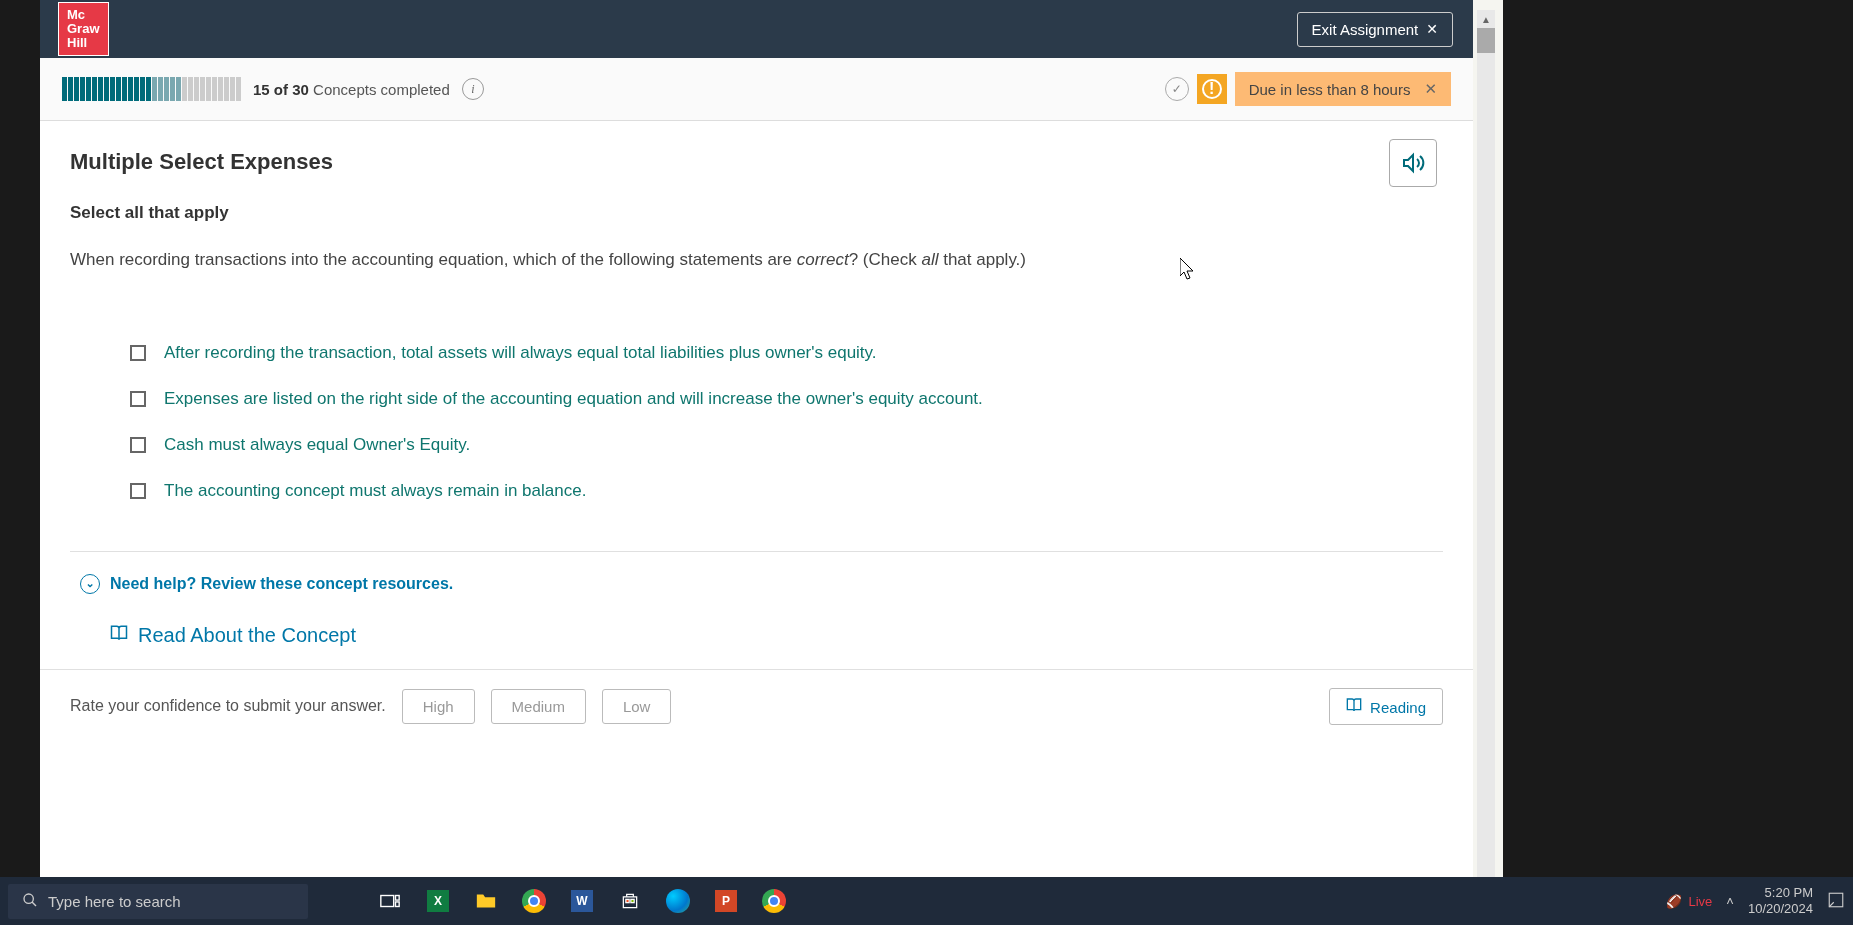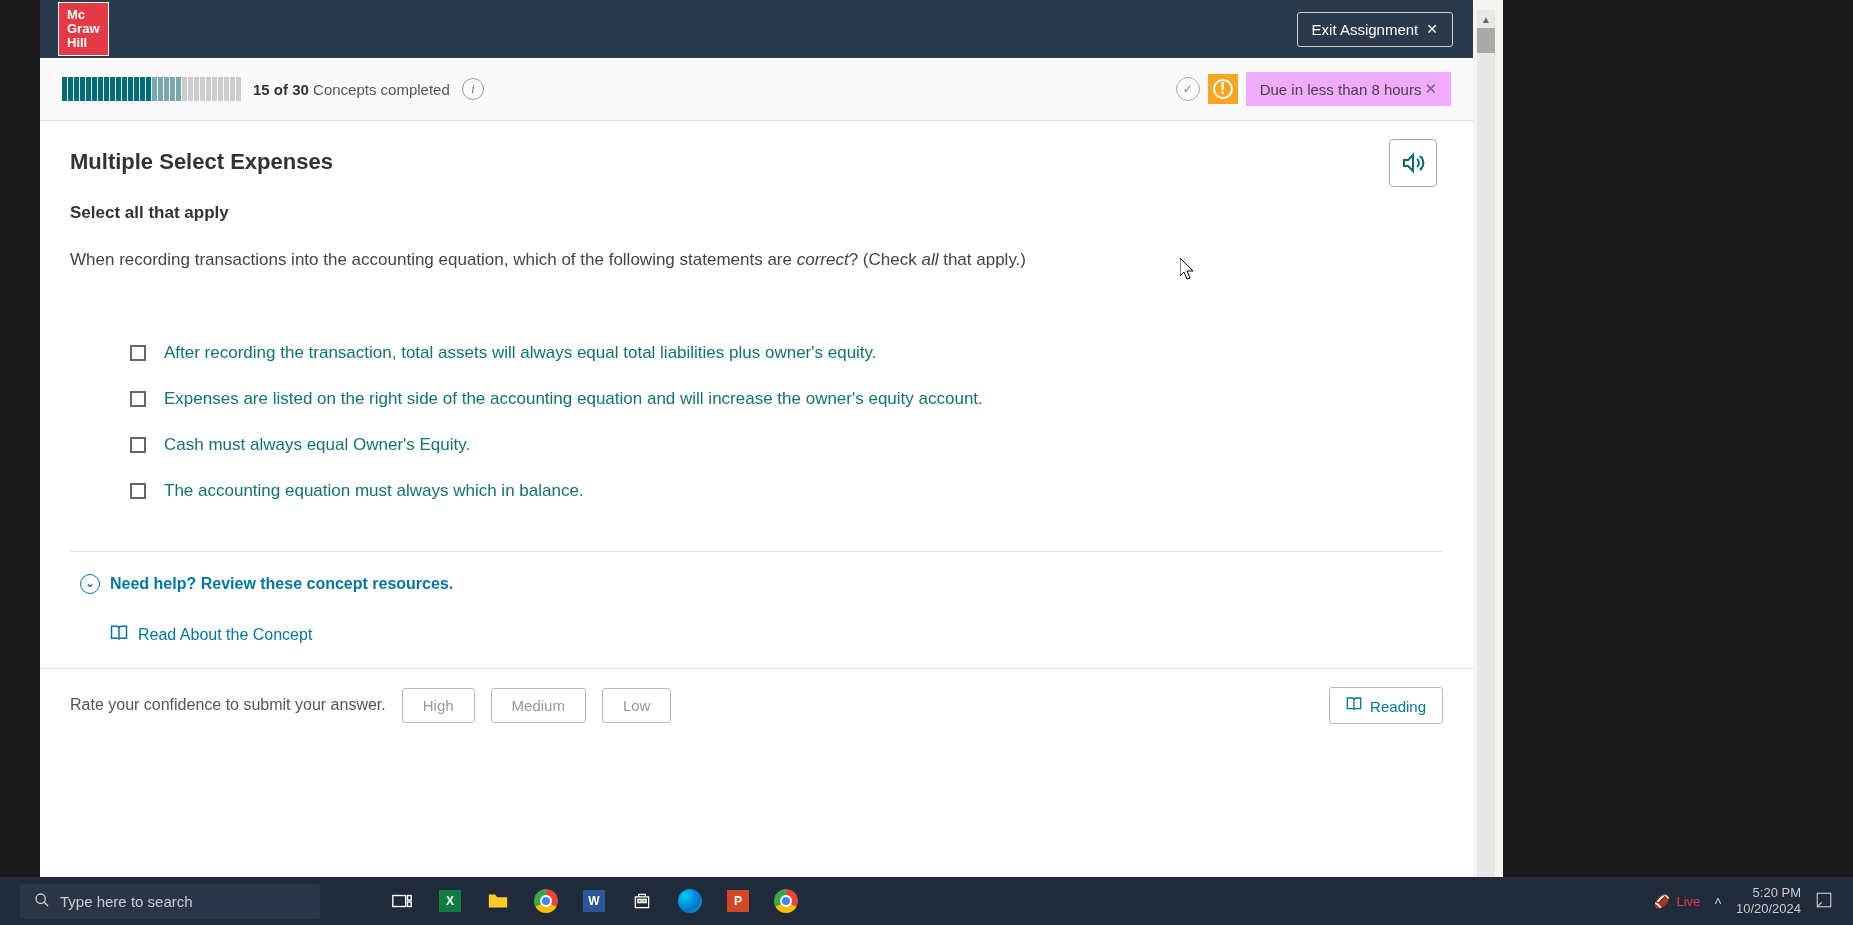--- a/index.html
+++ b/index.html
@@ -107,27 +107,27 @@
   display: inline-flex; align-items: center; justify-content: center;
   color: #fff;
 }
 .warn-box span {
   border: 2px solid #fff;
   width: 20px; height: 20px; border-radius: 50%;
   display: inline-flex; align-items: center; justify-content: center;
   font-weight: bold;
 }
 .due-chip {
-  background: #f0abfc;
+  background: #fdba74;
   padding: 8px 14px;
   color: #444;
   font-size: 15px;
   display: flex;
   align-items: center;
-  gap: 3px;
+  gap: 14px;
 }
 .due-chip .x { color: #666; cursor: pointer; }
 .content {
   padding: 28px 30px 0 30px;
   position: relative;
 }
 .speaker-btn {
   position: absolute;
   right: 36px;
   top: 18px;
@@ -196,21 +196,21 @@
 .help-chevron {
   border: 1px solid #0077a8;
   width: 20px; height: 20px; border-radius: 50%;
   display: inline-flex; align-items: center; justify-content: center;
   font-size: 11px;
 }
 .read-link {
   margin-top: 30px;
   padding-left: 30px;
   color: #0077a8;
-  font-size: 16px;
+  font-size: 20px;
   display: flex;
   align-items: center;
   gap: 10px;
   cursor: pointer;
 }
 .footer-row {
   border-top: 1px solid #e0e0e0;
   padding: 18px 30px;
   display: flex;
   align-items: center;
@@ -270,21 +270,21 @@
 }
 .scroll-arrow.up { top: 0; }
 .taskbar {
   position: absolute;
   left: 0; right: 0; bottom: 0;
   height: 48px;
   background: #1f2a3a;
   display: flex;
   align-items: center;
   justify-content: space-between;
-  padding: 0 20px;
+  padding: 0 8px;
   z-index: 200;
 }
 .tb-left { display: flex; align-items: center; gap: 6px; }
 .search-box {
   display: flex;
   align-items: center;
   gap: 10px;
   background: #2a3548;
   padding: 8px 14px;
   border-radius: 2px;
@@ -428,21 +428,21 @@
       <div class="option">
         <div class="checkbox"></div>
         <div class="option-text">Expenses are listed on the right side of the accounting equation and will increase the owner's equity account.</div>
       </div>
       <div class="option">
         <div class="checkbox"></div>
         <div class="option-text">Cash must always equal Owner's Equity.</div>
       </div>
       <div class="option">
         <div class="checkbox"></div>
-        <div class="option-text">The accounting equation must always which in balance.</div>
+        <div class="option-text">The accounting concept must always remain in balance.</div>
       </div>
     </div>
 
     <div class="help-section">
       <div class="help-link">
         <span class="help-chevron">⌄</span>
         <span>Need help? Review these concept resources.</span>
       </div>
       <div class="read-link">
         <span>

